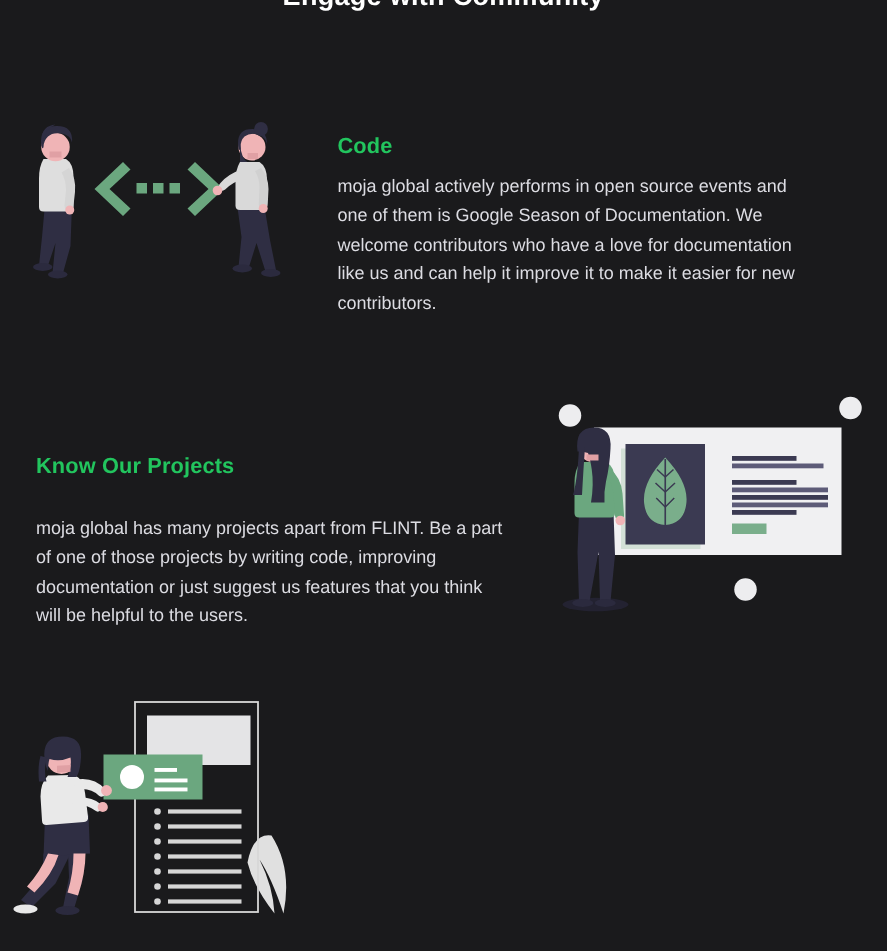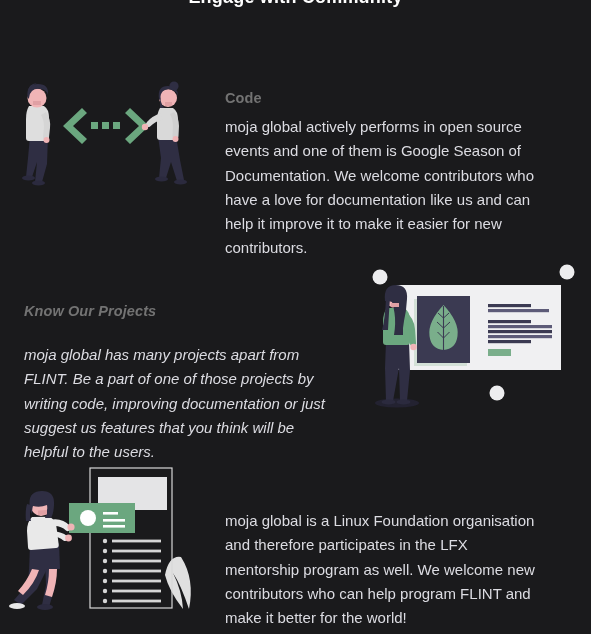--- a/index.html
+++ b/index.html
@@ -31,37 +31,37 @@
     white-space: nowrap;
   }
 
   
   .section {
     position: absolute;
   }
   .section-title {
     font-size: 14.5px;
     font-weight: bold;
-    color: #737373;
+    color: #22c55e;
     margin: 0 0 9px 0;
     letter-spacing: 0.1px;
   }
   .section-body {
-    font-size: 15px;
+    font-size: 12px;
     line-height: 1.62;
     color: #dcdce2;
     margin: 0;
   }
 
   
   #sec-code { left: 225px; top: 90px; width: 320px; }
   #sec-code .section-body { width: 318px; }
 
   
-  #sec-projects { left: 24px; top: 303px; width: 318px; font-style: italic; }
+  #sec-projects { left: 24px; top: 303px; width: 318px; }
   #sec-projects .section-body { width: 316px; margin-top: 24px; }
 
   
   #sec-blogs { left: 225px; top: 509px; width: 320px; }
   #sec-blogs .section-body { width: 318px; }
 
   
   .illo { position: absolute; }
   #illo-code     { left: 8px;   top: 78px;  width: 190px; height: 115px; }
   #illo-projects { left: 366px; top: 258px; width: 218px; height: 155px; }
@@ -251,14 +251,13 @@
 
       <path d="M25 51 q-3 -17 12 -17 q13 0 12 14 q-0.5 9 -3 13 l-6 0 q3 -7 2 -13 q-7 3 -14 1 q-1 3 -1 8 q-1.4 -2 -2 -6 z" fill="#2f2e43"></path>
       <path d="M26 48 q-2 10 0 16 l-5 0 q-1 -10 1 -17 z" fill="#2f2e43"></path>
 
       <path d="M33 58 l9 -0.5 l0 -4.5 l-9 0.5 z" fill="#e0a0a4"></path>
     </g>
   </svg>
 </div>
 
 <div class="section" id="sec-blogs">
-  <p class="section-body">moja global is a Linux Foundation organisation and therefore participates in the LFX mentorship program as well. We welcome new contributors who can help program FLINT and make it better for the world!</p>
 </div>
 
 </body></html>

